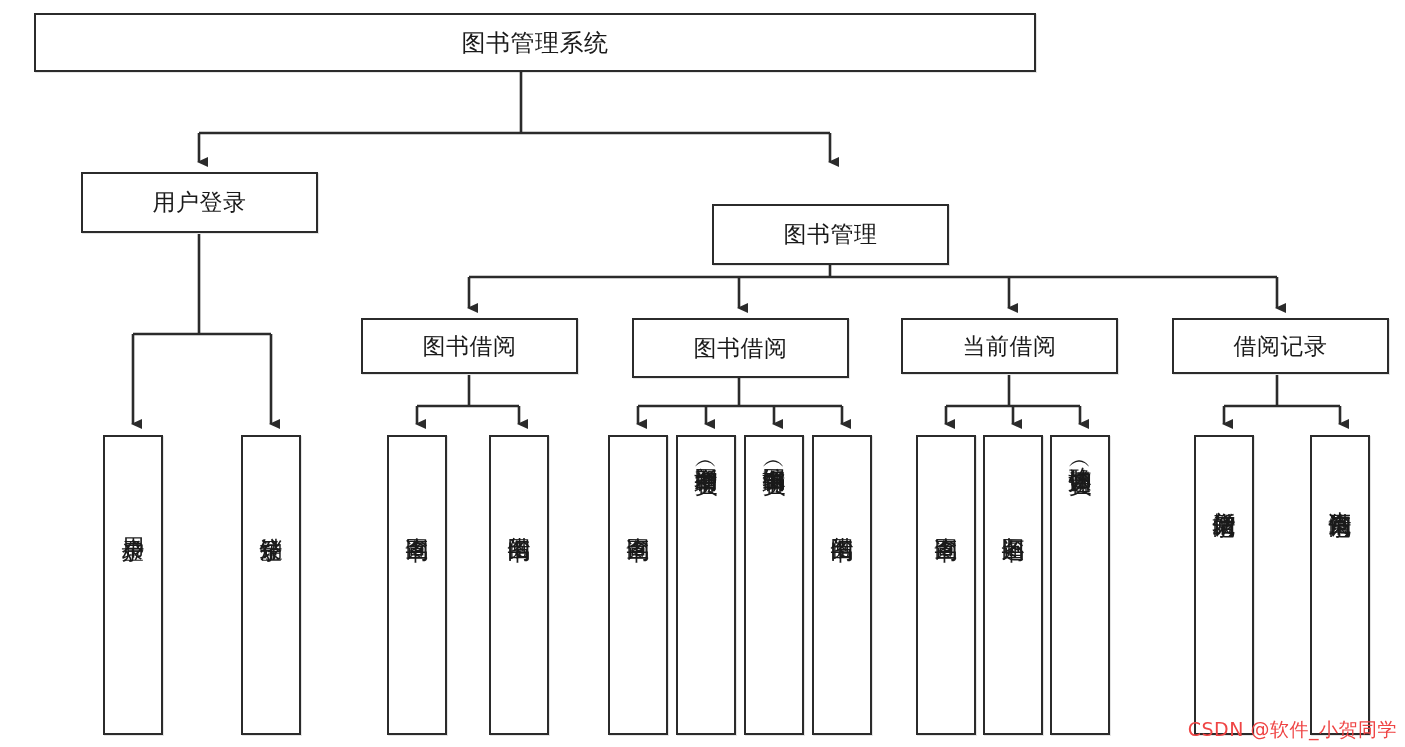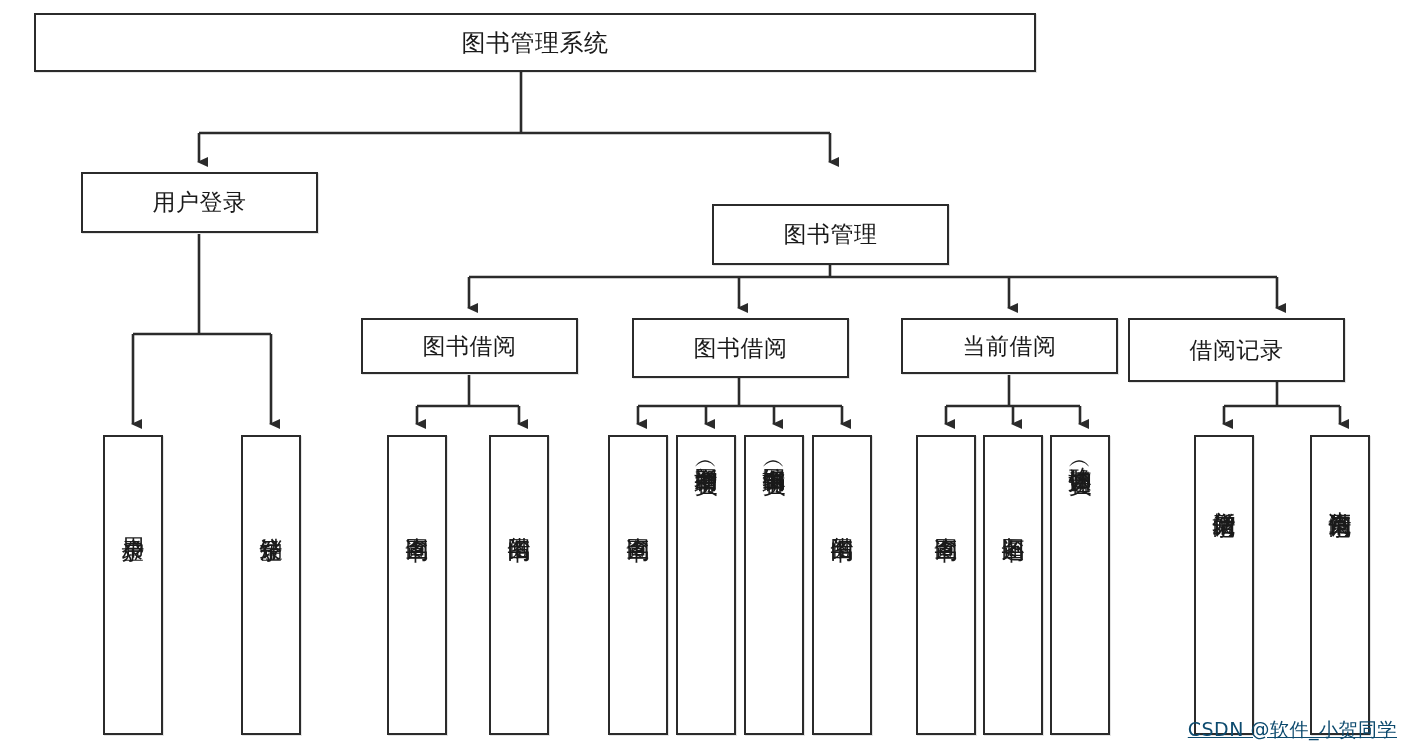--- a/index.html
+++ b/index.html
@@ -67,24 +67,23 @@
     margin-top: 52px;
   }
   .node-v.tall .label {
     margin-top: 8px;
   }
   .watermark {
     position: absolute;
     right: 8px;
     bottom: 4px;
     font-size: 19px;
-    color: #0c4a6e;
+    color: #ef4444;
     white-space: nowrap;
     letter-spacing: 0.5px;
-    text-decoration: underline;
   }
 </style>
 </head>
 <body>
 
 <div id="canvas">
 
   <svg class="wires" viewBox="0 0 1405 747">
     <defs>
       <marker id="ah" markerWidth="12" markerHeight="12" refX="5" refY="9" orient="auto" markerUnits="userSpaceOnUse">
@@ -148,21 +147,21 @@
 
   <div class="node node-h" style="left:361px; top:318px; width:217px; height:56px;">
     <span class="label">图书借阅</span>
   </div>
   <div class="node node-h" style="left:632px; top:318px; width:217px; height:60px;">
     <span class="label">图书借阅</span>
   </div>
   <div class="node node-h" style="left:901px; top:318px; width:217px; height:56px;">
     <span class="label">当前借阅</span>
   </div>
-  <div class="node node-h" style="left:1128px; top:318px; width:217px; height:64px;">
+  <div class="node node-h" style="left:1172px; top:318px; width:217px; height:56px;">
     <span class="label">借阅记录</span>
   </div>
 
   <div class="node node-v mid" style="left:103px; top:435px; width:60px; height:300px;">
     <span class="label">用户登录</span>
   </div>
   <div class="node node-v mid" style="left:241px; top:435px; width:60px; height:300px;">
     <span class="label">注销登录</span>
   </div>
 

